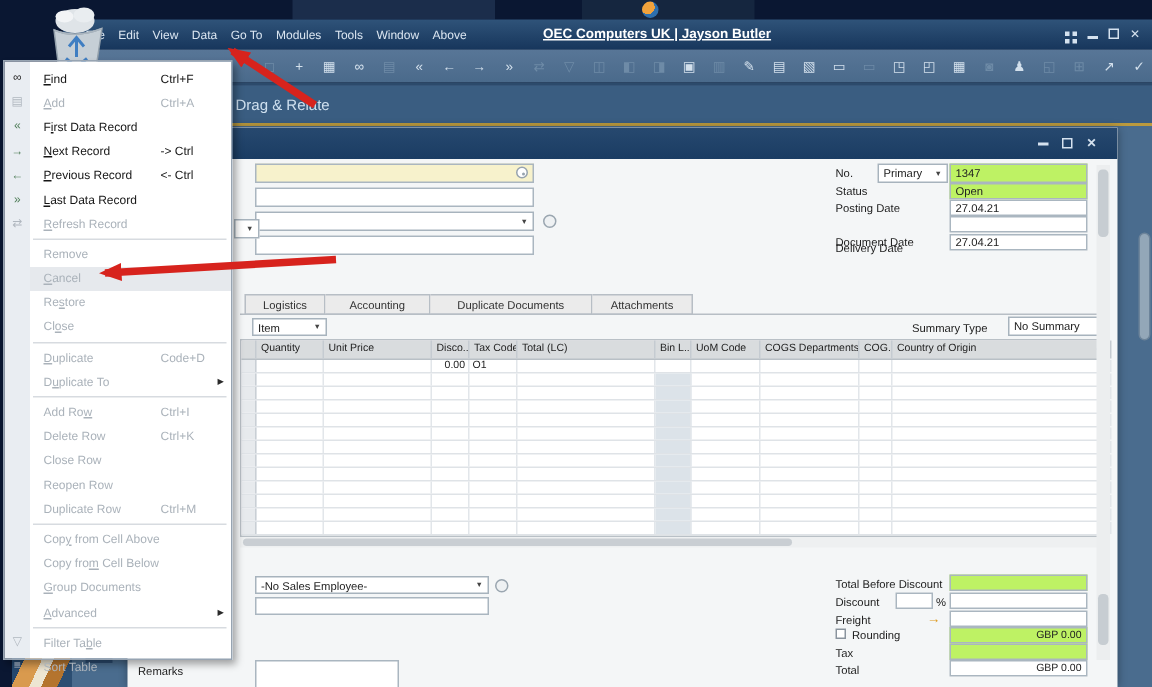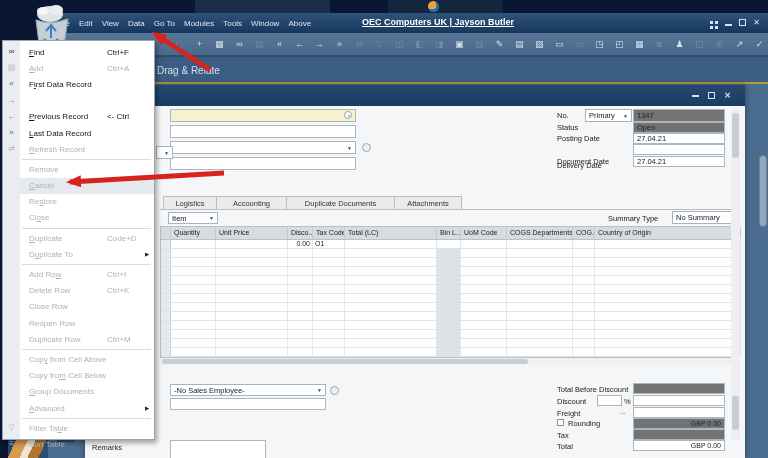--- a/index.html
+++ b/index.html
@@ -37,21 +37,21 @@
     background:linear-gradient(115deg,#24476d 0 18%,#d99a4e 18% 42%,#ede5d2 42% 58%,#b4742e 58% 80%,#2c4e72 80%)}
   #dark-notch{position:absolute;left:49px;top:379px;width:18px;height:6px;background:#2a4a6e}
   
   #docwin{position:absolute;left:85px;top:85px;width:660px;height:373px;background:#f4f6f7;
     overflow:hidden;box-shadow:0 0 6px rgba(0,0,0,.4)}
   #doc-titlebar{position:absolute;left:0;top:0;width:660px;height:21px;
     background:linear-gradient(#27496f,#1a3c63)}
   #docctl{position:absolute;right:14px;top:6px;display:flex;gap:9px;align-items:center}
   .fld{position:absolute;background:#fff;border:1px solid #aab6c0;height:13px;font-size:7.5px;
     line-height:11px;padding:0 3px;color:#222;white-space:nowrap;overflow:hidden}
-  .fld.ro{background:#737373}
+  .fld.ro{background:#bef264}
   .fld.ra{text-align:right}
   .lbl{position:absolute;font-size:7.5px;color:#1c1c1c;white-space:nowrap}
   .dd{position:absolute;background:#fff;border:1px solid #a7b3bd;font-size:7.5px;color:#222;
     display:flex;align-items:center;padding:0 3px;height:13px;white-space:nowrap;overflow:hidden}
   .dd .ct{margin-left:auto;font-size:5px;color:#444;padding-left:2px}
   .cfl{position:absolute;width:8px;height:8px;border:1px solid #97a3ae;border-radius:50%;background:#fff}
   .cfl i{position:absolute;left:2.5px;top:2.5px;width:2px;height:2px;background:#97a3ae;border-radius:50%}
   .qicon{position:absolute;width:9px;height:9px;border:1px solid #9aa6b0;border-radius:50%;background:#eef1f3}
   
   #doc-tabs{position:absolute;left:78px;top:111px;display:flex}
@@ -478,20 +478,25 @@
           </div>
         </div><div class="m-row">
           <span class="m-ico grn">«</span>
           <div class="m-wrap">
             <span class="m-lab">F<u>i</u>rst Data Record</span>
             <span class="m-sc"></span>
             <span class="m-ar"></span>
           </div>
         </div><div class="m-row">
           <span class="m-ico grn">→</span>
+          <div class="m-wrap">
+            <span class="m-lab"><u>N</u>ext Record</span>
+            <span class="m-sc">-&gt; Ctrl</span>
+            <span class="m-ar"></span>
+          </div>
         </div><div class="m-row">
           <span class="m-ico grn">←</span>
           <div class="m-wrap">
             <span class="m-lab"><u>P</u>revious Record</span>
             <span class="m-sc">&lt;- Ctrl</span>
             <span class="m-ar"></span>
           </div>
         </div><div class="m-row">
           <span class="m-ico grn">»</span>
           <div class="m-wrap">

